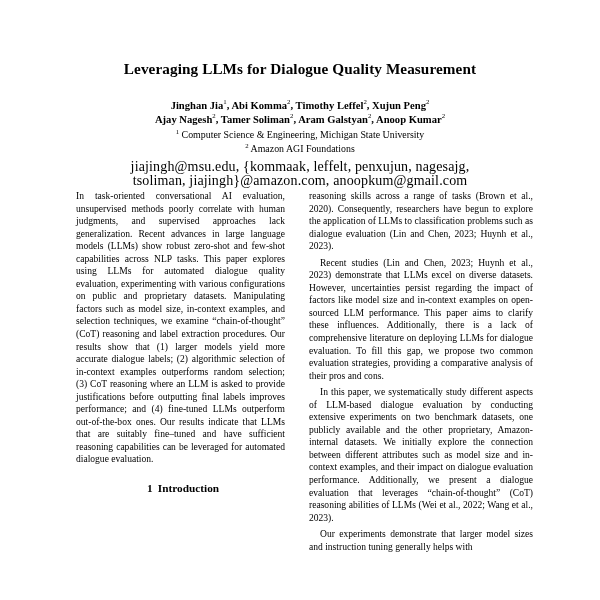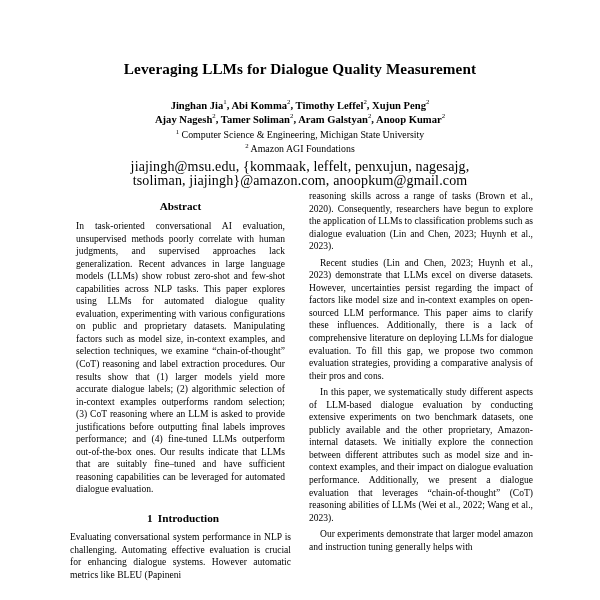--- a/index.html
+++ b/index.html
@@ -131,31 +131,29 @@
     <div class="emails">
       <div>jiajingh@msu.edu, {kommaak, leffelt, penxujun, nagesajg,</div>
       <div>tsoliman, jiajingh}@amazon.com, anoopkum@gmail.com</div>
     </div>
   </div>
 
   <div class="columns">
 
     <div class="col col-left">
       <div class="abstract-wrap">
-        <div class="abstract-head">Abstract</div>
         <p class="body-text">In task-oriented conversational AI evaluation, unsupervised methods poorly correlate with human judgments, and supervised approaches lack generalization. Recent advances in large language models (LLMs) show robust zero-shot and few-shot capabilities across NLP tasks. This paper explores using LLMs for automated dialogue quality evaluation, experimenting with various configurations on public and proprietary datasets. Manipulating factors such as model size, in-context examples, and selection techniques, we examine “chain-of-thought” (CoT) reasoning and label extraction procedures. Our results show that (1) larger models yield more accurate dialogue labels; (2) algorithmic selection of in-context examples outperforms random selection; (3) CoT reasoning where an LLM is asked to provide justifications before outputting final labels improves performance; and (4) fine-tuned LLMs outperform out-of-the-box ones. Our results indicate that LLMs that are suitably fine–tuned and have sufficient reasoning capabilities can be leveraged for automated dialogue evaluation.</p>
       </div>
 
       <div class="section-head">
         <span class="num">1</span><span>Introduction</span>
       </div>
-      <p class="body-text">Evaluating conversational system performance in NLP is challenging. Automating effective evaluation is crucial for enhancing dialogue systems. However automatic metrics like BLEU (Papineni</p>
     </div>
 
     <div class="col col-right">
       <p class="body-text">reasoning skills across a range of tasks (Brown et al., 2020). Consequently, researchers have begun to explore the application of LLMs to classification problems such as dialogue evaluation (Lin and Chen, 2023; Huynh et al., 2023).</p>
       <p class="body-text indent">Recent studies (Lin and Chen, 2023; Huynh et al., 2023) demonstrate that LLMs excel on diverse datasets. However, uncertainties persist regarding the impact of factors like model size and in-context examples on open-sourced LLM performance. This paper aims to clarify these influences. Additionally, there is a lack of comprehensive literature on deploying LLMs for dialogue evaluation. To fill this gap, we propose two common evaluation strategies, providing a comparative analysis of their pros and cons.</p>
       <p class="body-text indent">In this paper, we systematically study different aspects of LLM-based dialogue evaluation by conducting extensive experiments on two benchmark datasets, one publicly available and the other proprietary, Amazon-internal datasets. We initially explore the connection between different attributes such as model size and in-context examples, and their impact on dialogue evaluation performance. Additionally, we present a dialogue evaluation that leverages “chain-of-thought” (CoT) reasoning abilities of LLMs (Wei et al., 2022; Wang et al., 2023).</p>
-      <p class="body-text indent">Our experiments demonstrate that larger model amazon and instruction tuning generally helps with</p>
+      <p class="body-text indent">Our experiments demonstrate that larger model sizes and instruction tuning generally helps with</p>
     </div>
 
   </div>
 </div>
 
 </body></html>

